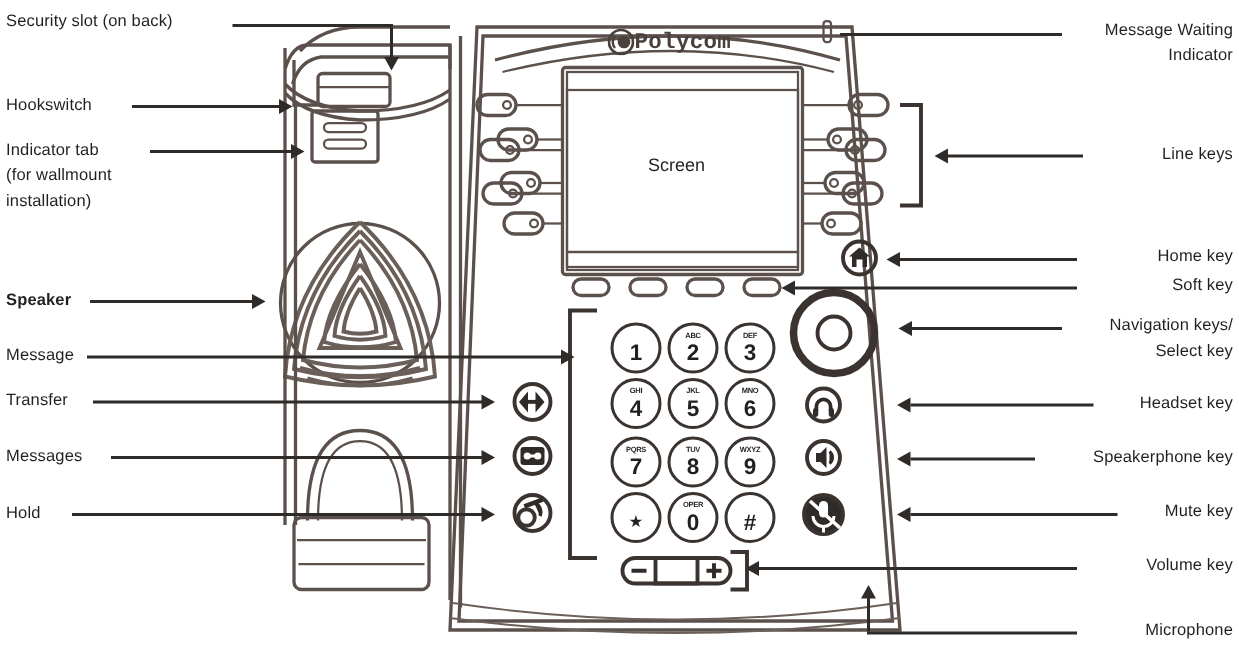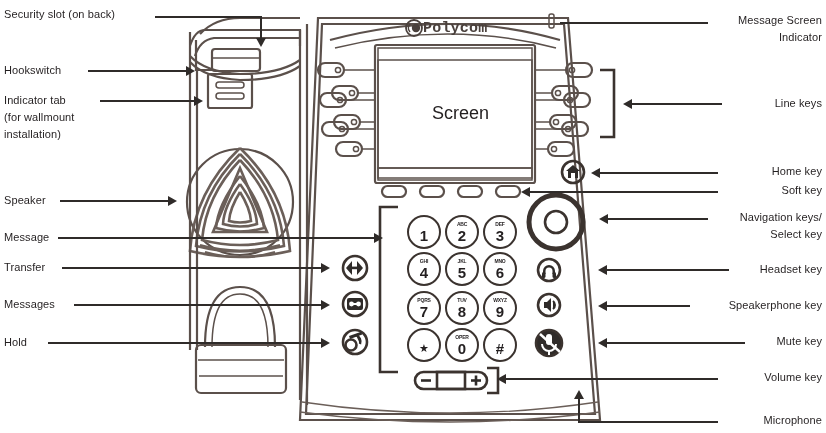--- a/index.html
+++ b/index.html
@@ -22,21 +22,21 @@
          border-right:9px solid #2f2b29;}
   .arw.r{border-top:5px solid transparent;border-bottom:5px solid transparent;
          border-left:9px solid #2f2b29;}
   .arw.d{border-left:5px solid transparent;border-right:5px solid transparent;
          border-top:9px solid #2f2b29;}
   .arw.u{border-left:5px solid transparent;border-right:5px solid transparent;
          border-bottom:9px solid #2f2b29;}
 
   svg.art{position:absolute;left:0;top:0;width:826px;height:433px;
           pointer-events:none;}
-  .screen-word{position:absolute;color:#231f20;font-size:18px;}
+  .screen-word{position:absolute;color:#231f20;font-size:12px;}
   .poly-word{position:absolute;color:#4a403c;font-size:15px;font-weight:600;
              letter-spacing:.2px;font-family:Liberation Mono, monospace;}
 </style>
 </head>
 <body>
 
 <div id="stage">
 
   <svg class="art" viewBox="0 0 826 433">
     <defs>
@@ -321,41 +321,41 @@
   <div class="lbl left" style="left:4px;top:62px;">Hookswitch</div>
   <div class="ln" style="left:88px;top:70px;width:100px;"></div>
   <div class="arw r" style="left:186px;top:66px;"></div>
 
   <div class="lbl left" style="left:4px;top:92px;">Indicator tab
 (for wallmount
 installation)</div>
   <div class="ln" style="left:100px;top:100px;width:96px;"></div>
   <div class="arw r" style="left:194px;top:96px;"></div>
 
-  <div class="lbl left" style="left:4px;top:192px;">Speaker</div>
+  <div class="lbl left" style="left:4px;top:192px;font-weight:bold;">Speaker</div>
   <div class="ln" style="left:60px;top:200px;width:110px;"></div>
   <div class="arw r" style="left:168px;top:196px;"></div>
 
   <div class="lbl left" style="left:4px;top:229px;">Message</div>
   <div class="ln" style="left:58px;top:237px;width:322px;"></div>
   <div class="arw r" style="left:374px;top:233px;"></div>
 
   <div class="lbl left" style="left:4px;top:259px;">Transfer</div>
   <div class="ln" style="left:62px;top:267px;width:261px;"></div>
   <div class="arw r" style="left:321px;top:263px;"></div>
 
   <div class="lbl left" style="left:4px;top:296px;">Messages</div>
   <div class="ln" style="left:74px;top:304px;width:249px;"></div>
   <div class="arw r" style="left:321px;top:300px;"></div>
 
   <div class="lbl left" style="left:4px;top:334px;">Hold</div>
   <div class="ln" style="left:48px;top:342px;width:275px;"></div>
   <div class="arw r" style="left:321px;top:338px;"></div>
 
-  <div class="lbl right" style="right:4px;top:12px;width:200px;">Message Screen
+  <div class="lbl right" style="right:4px;top:12px;width:200px;">Message Waiting
 Indicator</div>
   <div class="ln" style="left:560px;top:22px;width:148px;"></div>
 
   <div class="lbl right" style="right:4px;top:95px;width:200px;">Line keys</div>
   <div class="ln" style="left:632px;top:103px;width:90px;"></div>
   <div class="arw l" style="left:623px;top:99px;"></div>
 
   <div class="lbl right" style="right:4px;top:163px;width:200px;">Home key</div>
   <div class="ln" style="left:600px;top:172px;width:118px;"></div>
   <div class="arw l" style="left:591px;top:168px;"></div>

